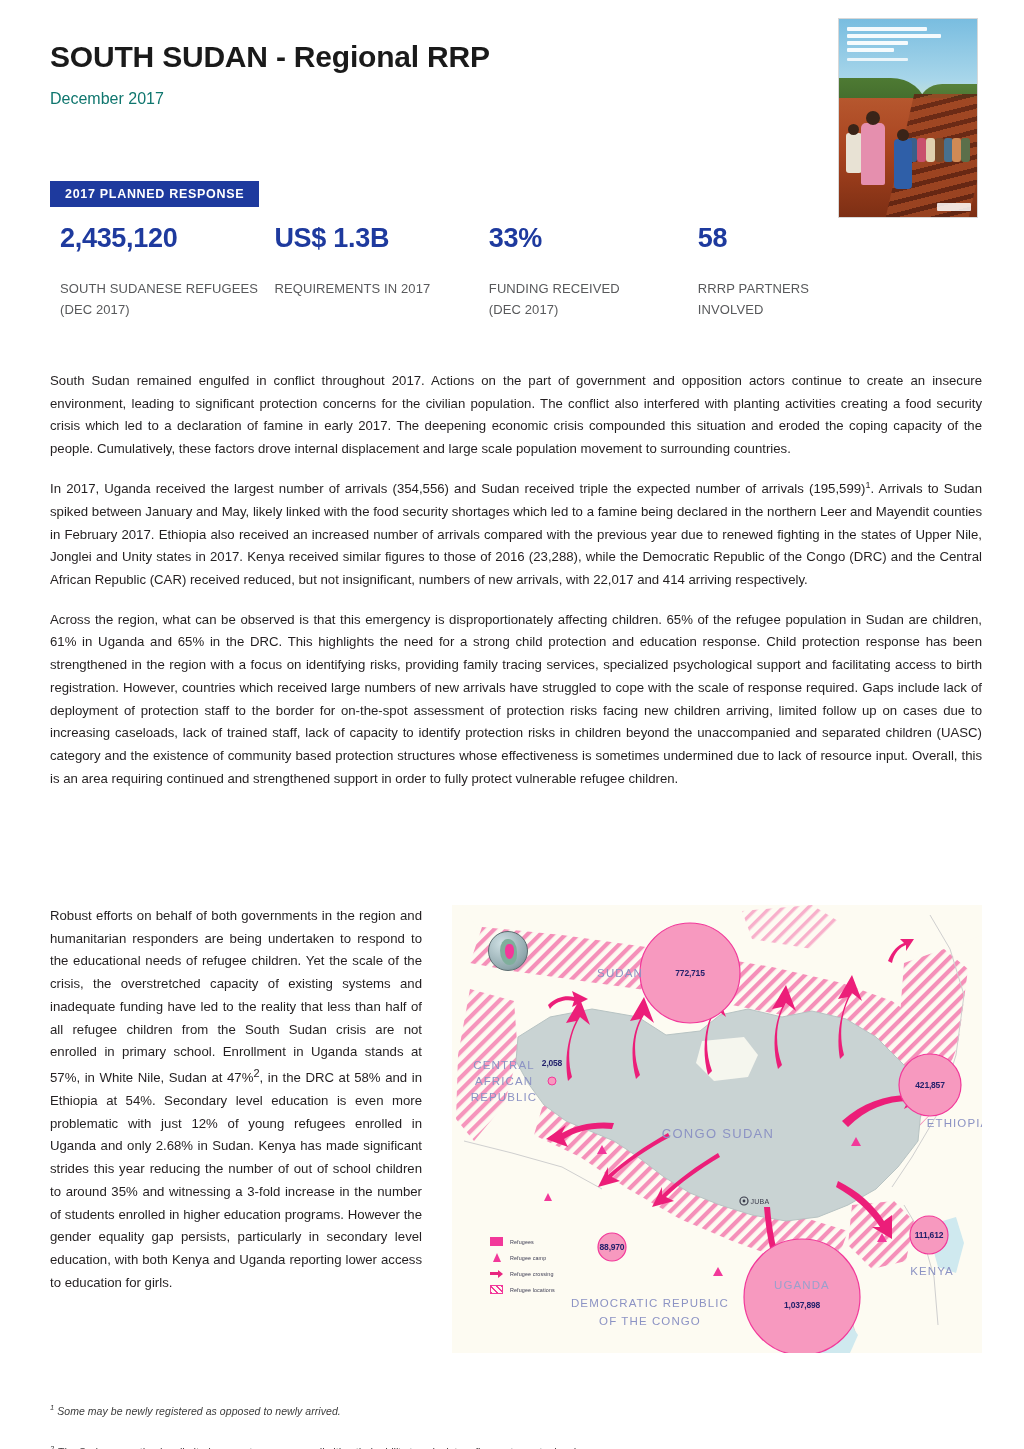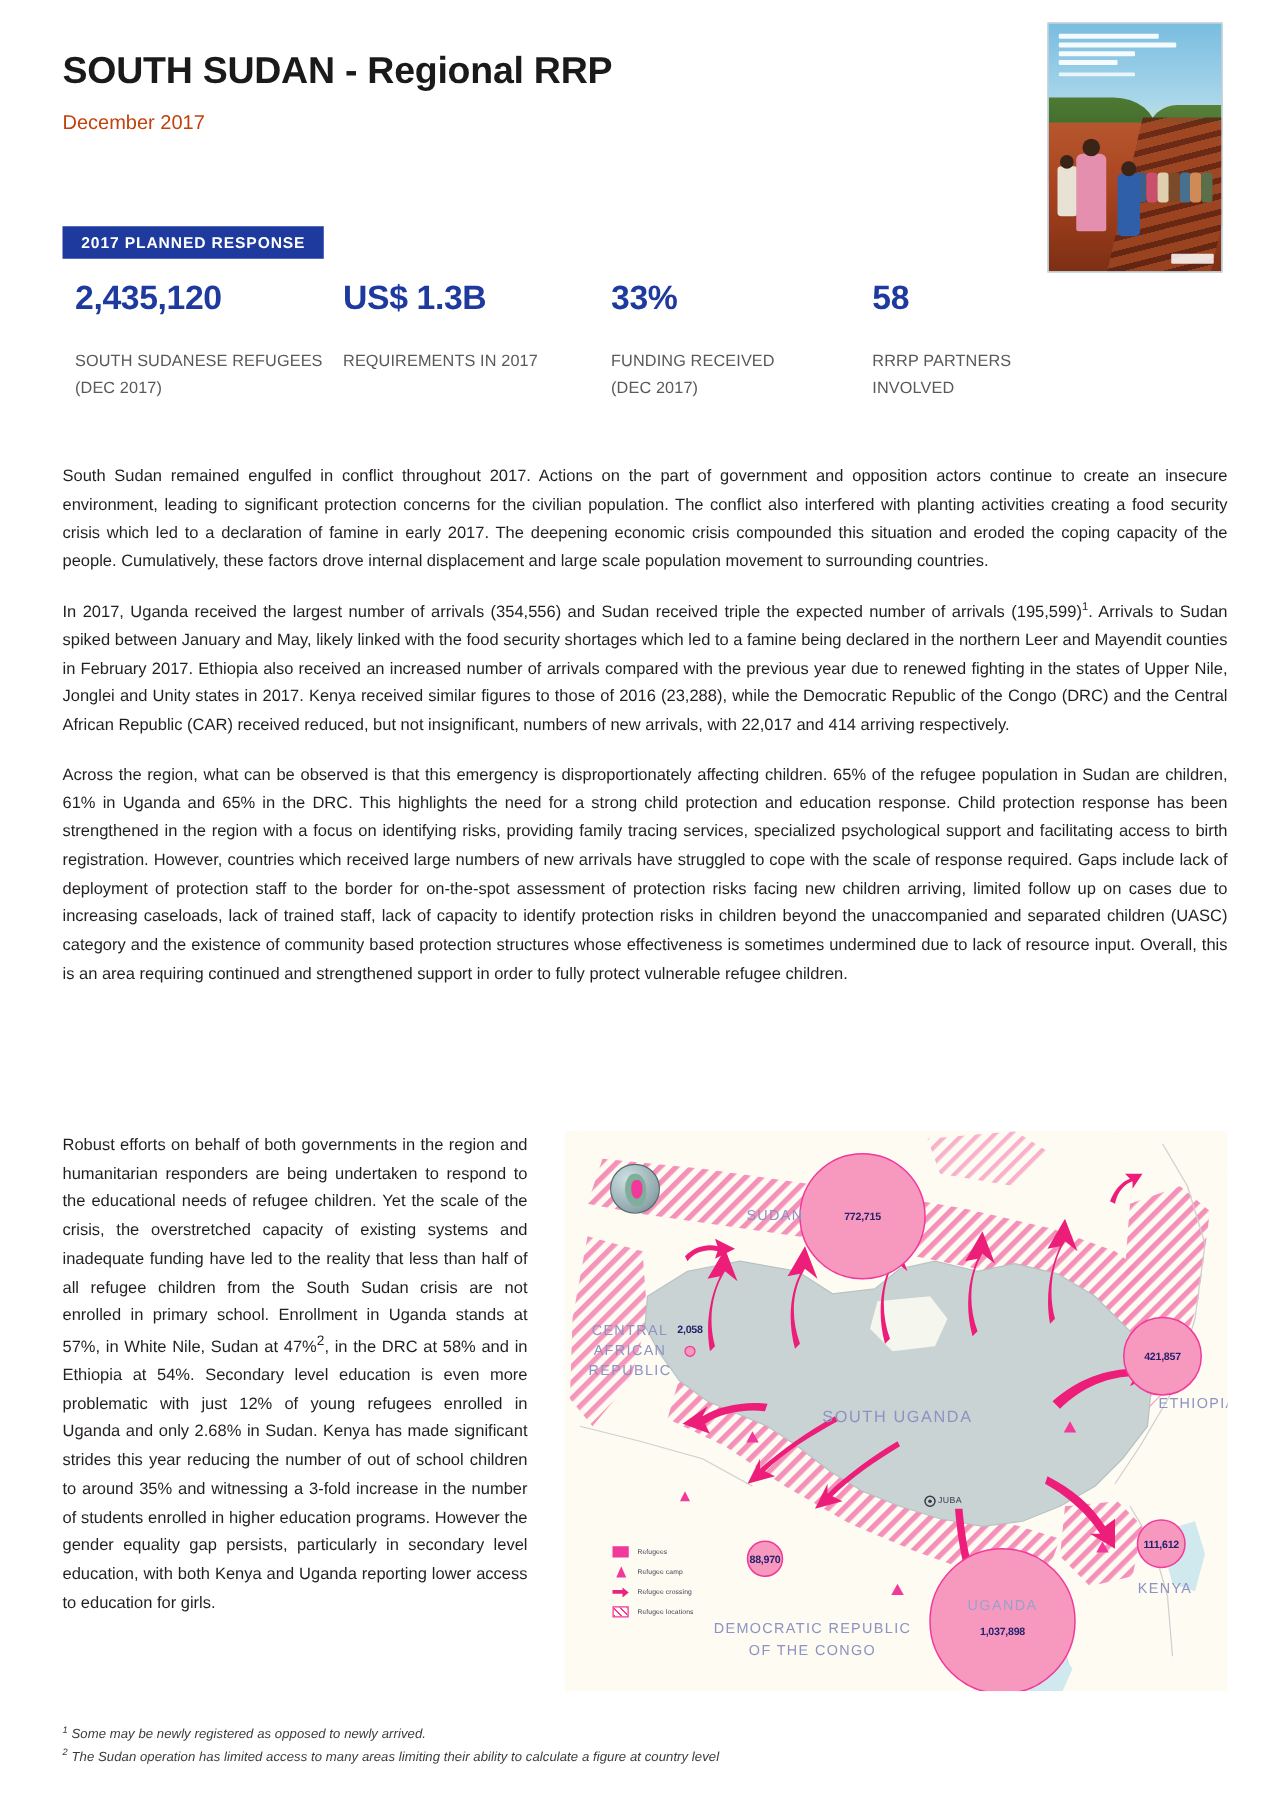--- a/index.html
+++ b/index.html
@@ -28,21 +28,21 @@
   }
   .title-sub {
     font-size: 27px;
     font-weight: normal;
     color: #2b2b2b;
     line-height: 1.2;
     margin: 4px 0 0 0;
   }
   .title-date {
     font-size: 16px;
-    color: #c2410c;
+    color: #0f766e;
     margin: 16px 0 0 0;
   }
 
   
   .cover-thumb {
     position: absolute;
     left: 838px; top: 18px;
     width: 140px; height: 200px;
     border: 1px solid #d8d8d8;
     overflow: hidden;
@@ -223,21 +223,21 @@
     position:absolute; left:16px; top:12px; width:9px; height:15px;
     background:#f2389a; border-radius:40% 40% 50% 50%;
   }
 
   
   .footnotes {
     position: absolute; left: 50px; top: 1378px; width: 800px;
   }
   .footnote {
     font-size: 10.5px; font-style: italic; color: #3b3b3b;
-    line-height: 1.6; letter-spacing: .05px;
+    line-height: 1.6; letter-spacing: .05px; margin-top: 24px;
   }
   .footnote sup { font-size: 7.5px; }
 </style>
 </head>
 <body>
 
 <div class="page">
 
   <div class="header">
     <h1 class="title-main">SOUTH SUDAN - Regional RRP</h1>
@@ -440,21 +440,21 @@
           <circle cx="292" cy="296" r="1.4" fill="#3a3a4a"></circle>
         </g>
       </svg>
 
       <div class="globe-inset">
         <div class="globe-land"></div>
         <div class="globe-dot"></div>
       </div>
 
       <div class="country-name" style="left:168px; top:68px;">SUDAN</div>
-      <div class="country-name big" style="left:266px; top:228px;">SOUTH UGANDA</div>
+      <div class="country-name big" style="left:266px; top:228px;">CONGO SUDAN</div>
       <div class="country-name" style="left:506px; top:218px;">ETHIOPIA</div>
       <div class="country-name" style="left:480px; top:366px;">KENYA</div>
       <div class="country-name" style="left:350px; top:380px; color:#9aa0cc;">UGANDA</div>
       <div class="country-name" style="left:52px; top:160px;">CENTRAL</div>
       <div class="country-name" style="left:52px; top:176px;">AFRICAN</div>
       <div class="country-name" style="left:52px; top:192px;">REPUBLIC</div>
       <div class="country-name" style="left:198px; top:398px;">DEMOCRATIC REPUBLIC</div>
       <div class="country-name" style="left:198px; top:416px;">OF THE CONGO</div>
 
       <div class="capital-label" style="left:308px; top:296px;">JUBA</div>

